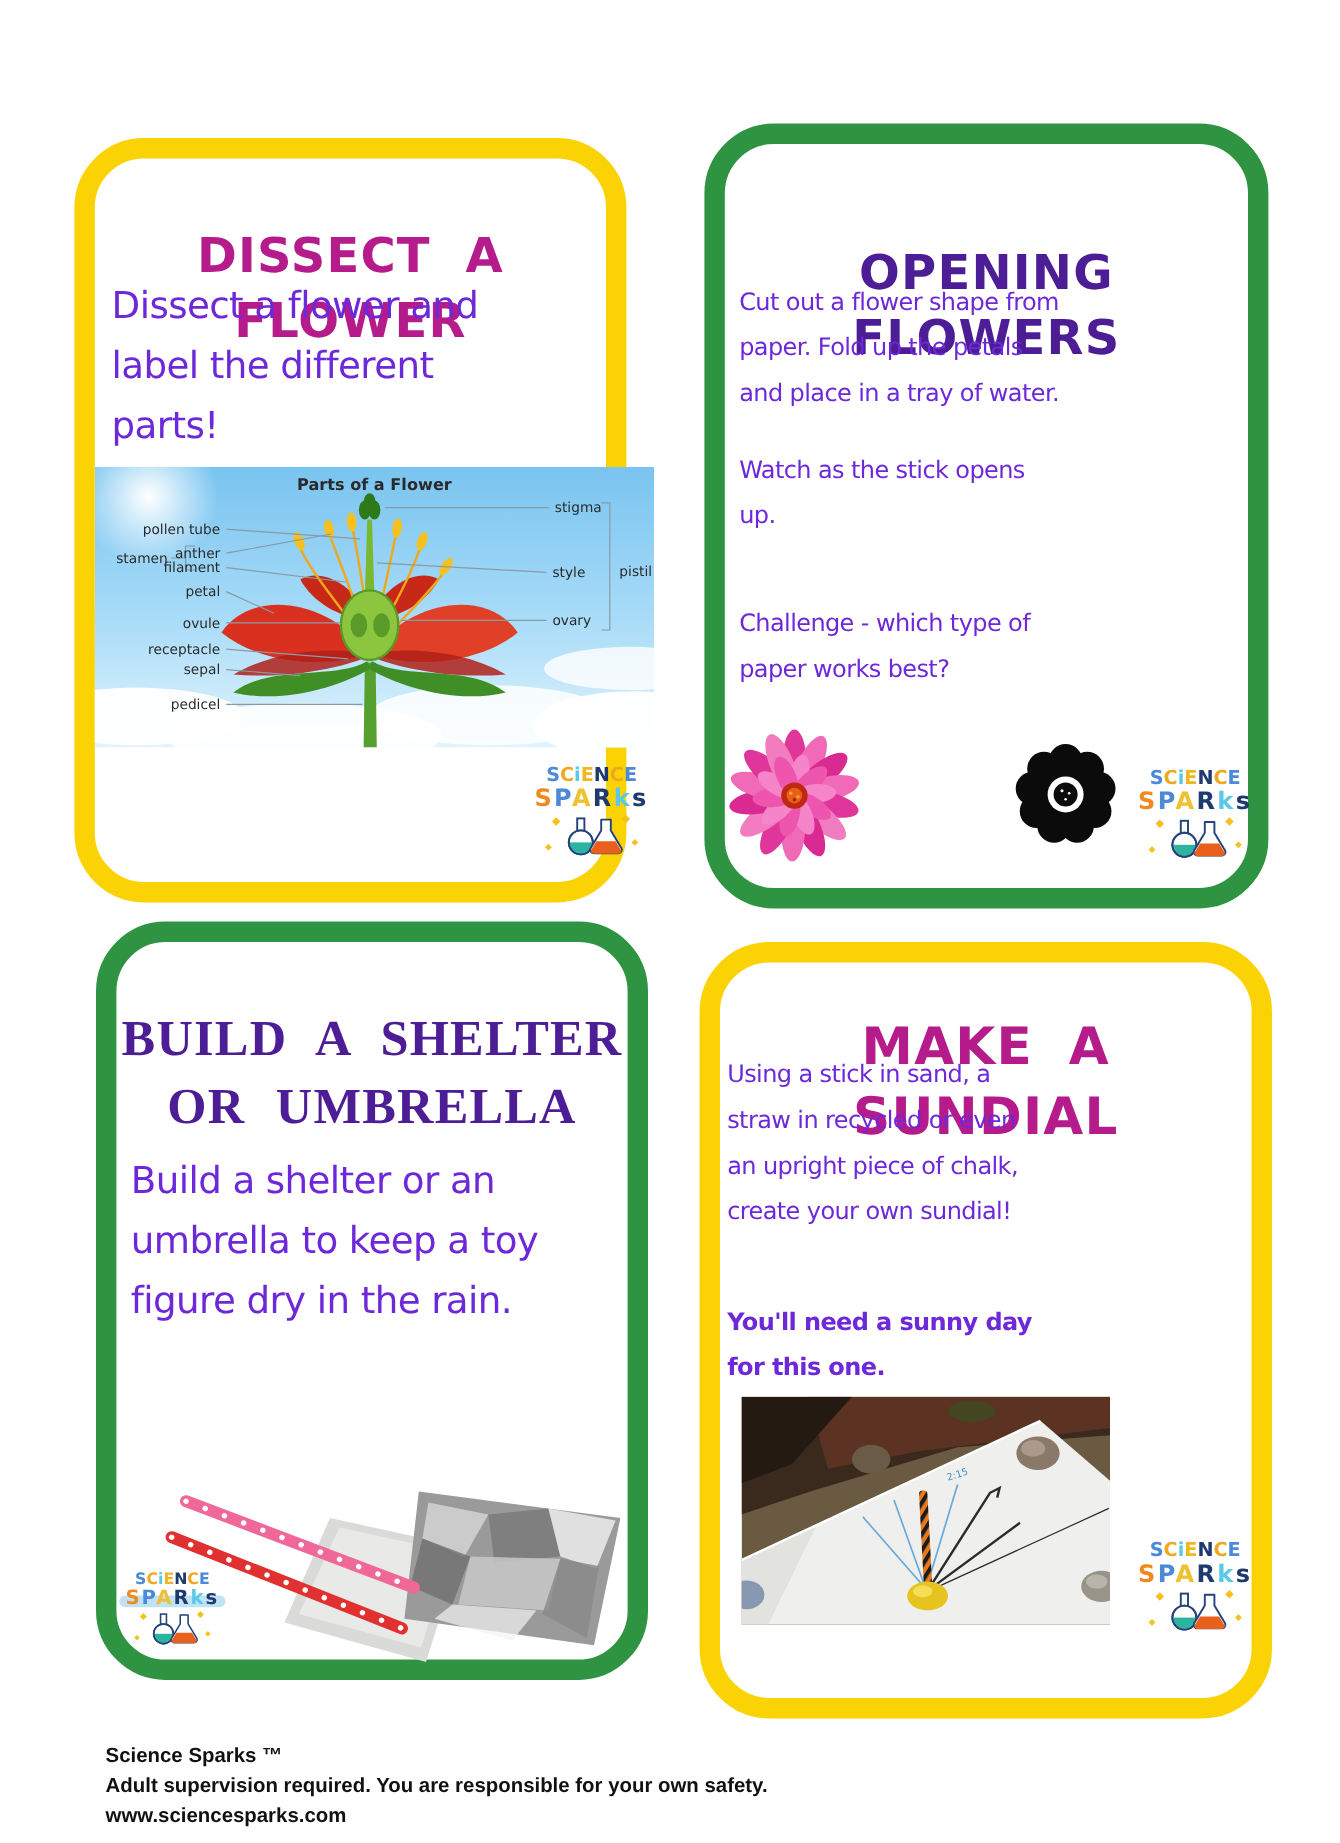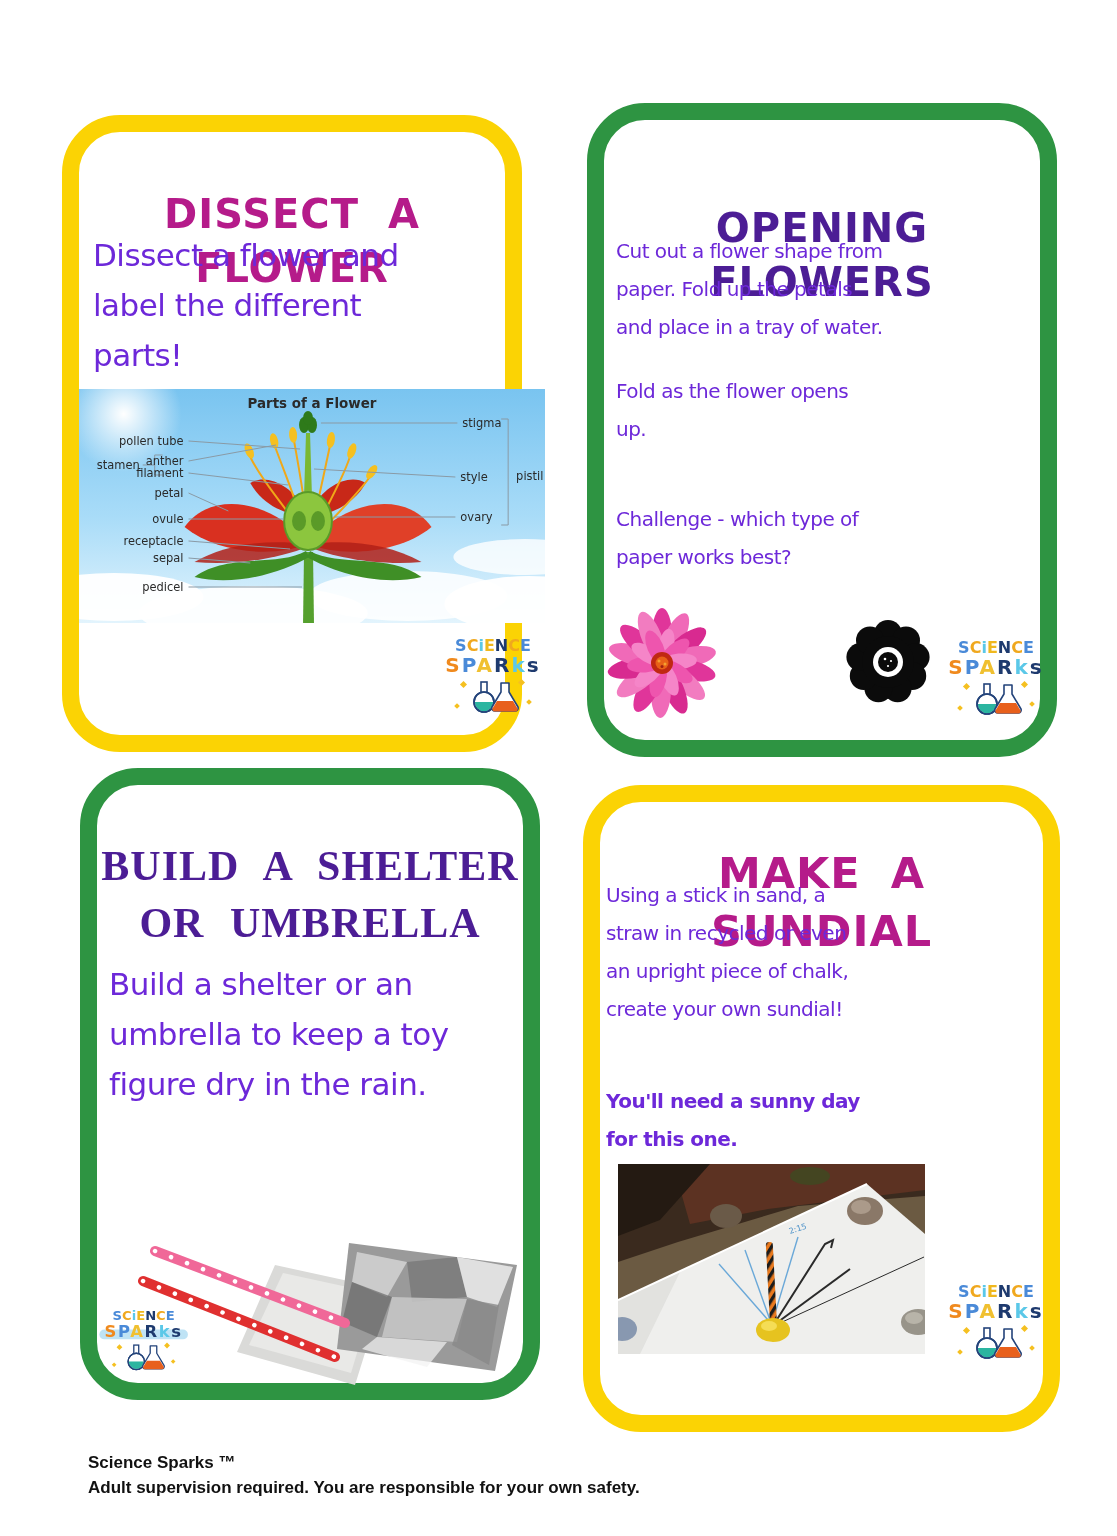--- a/index.html
+++ b/index.html
@@ -161,21 +161,21 @@
         <path d="M46,25 h16 l4.5,7.5 a2.2,2.2 0 0 1 -2,3 h-21 a2.2,2.2 0 0 1 -2,-3 z" fill="#e8601c"></path>
       </svg>
     </div>
   </section>
 
   <section class="card card-green" style="left:587px; top:103px; width:470px; height:654px;">
     <h2 class="title green" style="top:48px; font-size:40px;">OPENING FLOWERS</h2>
     <p class="body-text b-md" style="left:12px; top:112px; width:424px;">Cut out a flower shape from
 paper. Fold up the petals
 and place in a tray of water.</p>
-    <p class="body-text b-md" style="left:12px; top:252px; width:424px;">Fold as the flower opens
+    <p class="body-text b-md" style="left:12px; top:252px; width:424px;">Watch as the stick opens
 up.</p>
     <p class="body-text b-md" style="left:12px; top:380px; width:424px;">Challenge - which type of
 paper works best?</p>
 
     <svg class="abs" style="left:0; top:484px;" width="116" height="118" viewBox="0 0 116 118">
       <g transform="translate(58 59)">
         <g>
           <ellipse rx="10" ry="27" cy="-28" fill="#e0359a" transform="rotate(0)"></ellipse>
           <ellipse rx="10" ry="27" cy="-28" fill="#f06ab8" transform="rotate(26)"></ellipse>
           <ellipse rx="10" ry="27" cy="-28" fill="#d82a90" transform="rotate(52)"></ellipse>
@@ -359,15 +359,16 @@
         <circle cx="33" cy="26" r="10" fill="none" stroke="#23437a" stroke-width="1.6"></circle>
         <path d="M50,7 h8 v9 l9,15 a3,3 0 0 1 -2.8,4 h-20.4 a3,3 0 0 1 -2.8,-4 l9,-15 z" fill="#fff" stroke="#23437a" stroke-width="1.6" stroke-linejoin="round"></path>
         <path d="M46,25 h16 l4.5,7.5 a2.2,2.2 0 0 1 -2,3 h-21 a2.2,2.2 0 0 1 -2,-3 z" fill="#e8601c"></path>
       </svg>
     </div>
   </section>
 
   <footer class="footer">
     <div>Science Sparks ™</div>
     <div>Adult supervision required. You are responsible for your own safety.</div>
+    <div>www.sciencesparks.com</div>
   </footer>
 
 </div>
 
 </body></html>

